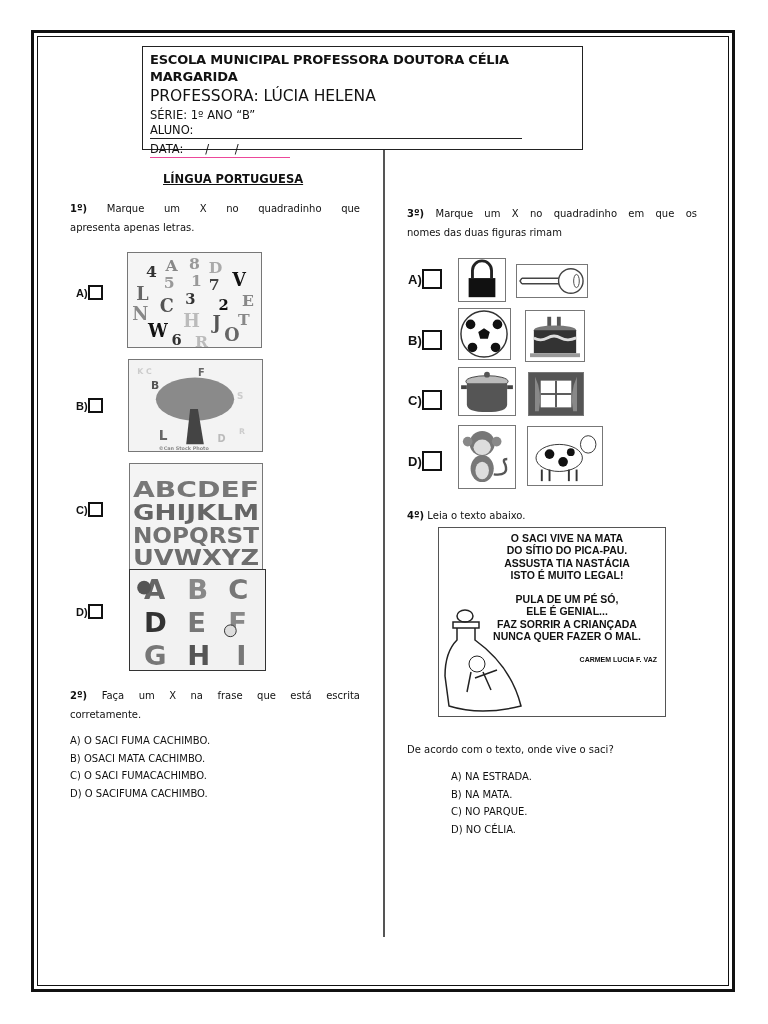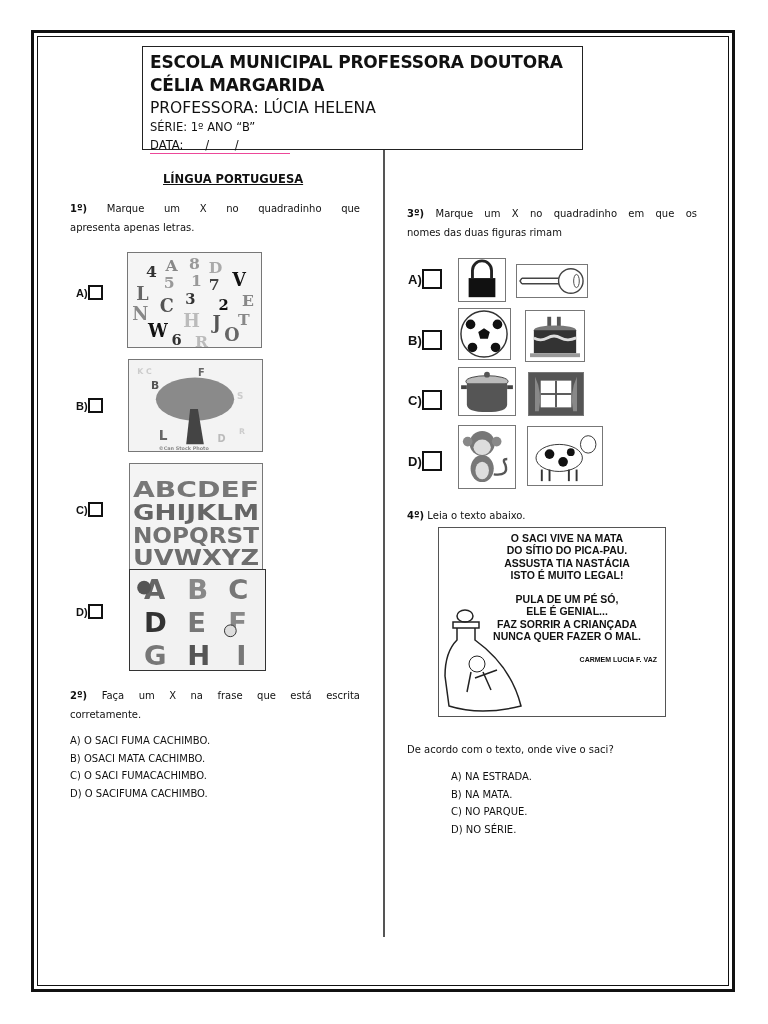--- a/index.html
+++ b/index.html
@@ -1,20 +1,20 @@
 <!DOCTYPE html>
 <html><head>
 <meta charset="utf-8">
 <style>
   html, body { margin:0; padding:0; background:#ffffff; }
   body { width:768px; height:1024px; position:relative; overflow:hidden; font-family:"Liberation Sans", sans-serif; color:#111; }
   .frame-outer { position:absolute; left:31px; top:30px; width:704px; height:962px; border:3px solid #111; box-sizing:border-box; }
   .frame-inner { position:absolute; left:37px; top:36px; width:692px; height:950px; border:1px solid #111; box-sizing:border-box; }
   .header-box { position:absolute; left:142px; top:46px; width:441px; height:104px; border:1px solid #222; box-sizing:border-box; padding:4px 7px; font-family:"DejaVu Sans", sans-serif; }
-  .h-school { font-weight:bold; font-size:17px; line-height:23px; letter-spacing:-0.2px; }
+  .h-school { font-weight:bold; font-size:13px; line-height:17px; letter-spacing:-0.2px; }
   .h-teacher { font-size:15.5px; line-height:22px; }
   .h-serie { font-size:11.5px; line-height:16px; }
   .h-aluno { font-size:11.5px; line-height:15px; border-bottom:1px solid #222; width:372px; }
   .h-data { font-size:11.5px; line-height:15px; border-bottom:1px solid #ec4899; width:140px; margin-top:3px; white-space:pre; }
   .divider { position:absolute; left:383px; top:150px; width:2px; height:787px; background:#555; }
   .txt { font-family:"DejaVu Sans", sans-serif; font-size:10px; }
   .subject { position:absolute; left:150px; top:172px; font-weight:bold; font-size:11.5px; text-decoration:underline;margin-left:13px; }
   .q { position:absolute; text-align:justify; line-height:19px; }
   .q b { font-weight:bold; }
   .justify-line { text-align-last:justify; display:block; }
@@ -31,20 +31,21 @@
 </head>
 <body>
 
 <div class="frame-outer"></div>
 <div class="frame-inner"></div>
 
 <div class="header-box">
   <div class="h-school">ESCOLA MUNICIPAL PROFESSORA DOUTORA CÉLIA MARGARIDA</div>
   <div class="h-teacher">PROFESSORA: LÚCIA HELENA</div>
   <div class="h-serie">SÉRIE: 1º ANO “B”</div>
+  <div class="h-aluno">ALUNO:</div>
   <div class="h-data">DATA:      /       /</div>
 </div>
 
 <div class="divider"></div>
 
 <div class="subject txt">LÍNGUA PORTUGUESA</div>
 
 <div class="q txt" style="left:70px; top:199px; width:290px;">
   <span class="justify-line"><b>1º)</b> <span>Marque um X no quadradinho que</span></span>
   <span>apresenta apenas letras.</span>
@@ -274,14 +275,14 @@
     <circle cx="36" cy="58" r="8" fill="none" stroke="#222"></circle>
     <path d="M30 66 L26 86 M42 66 L50 84 M34 72 L56 64" stroke="#222" stroke-width="1.5" fill="none"></path>
   </svg>
 </div>
 
 <div class="q txt" style="left:407px; top:740px;">De acordo com o texto, onde vive o saci?</div>
 <div class="list txt" style="left:407px; top:768px;margin-left:44px;">
   <div>A) NA ESTRADA.</div>
   <div>B) NA MATA.</div>
   <div>C) NO PARQUE.</div>
-  <div>D) NO SÉRIE.</div>
+  <div>D) NO CÉLIA.</div>
 </div>
 
 </body></html>

